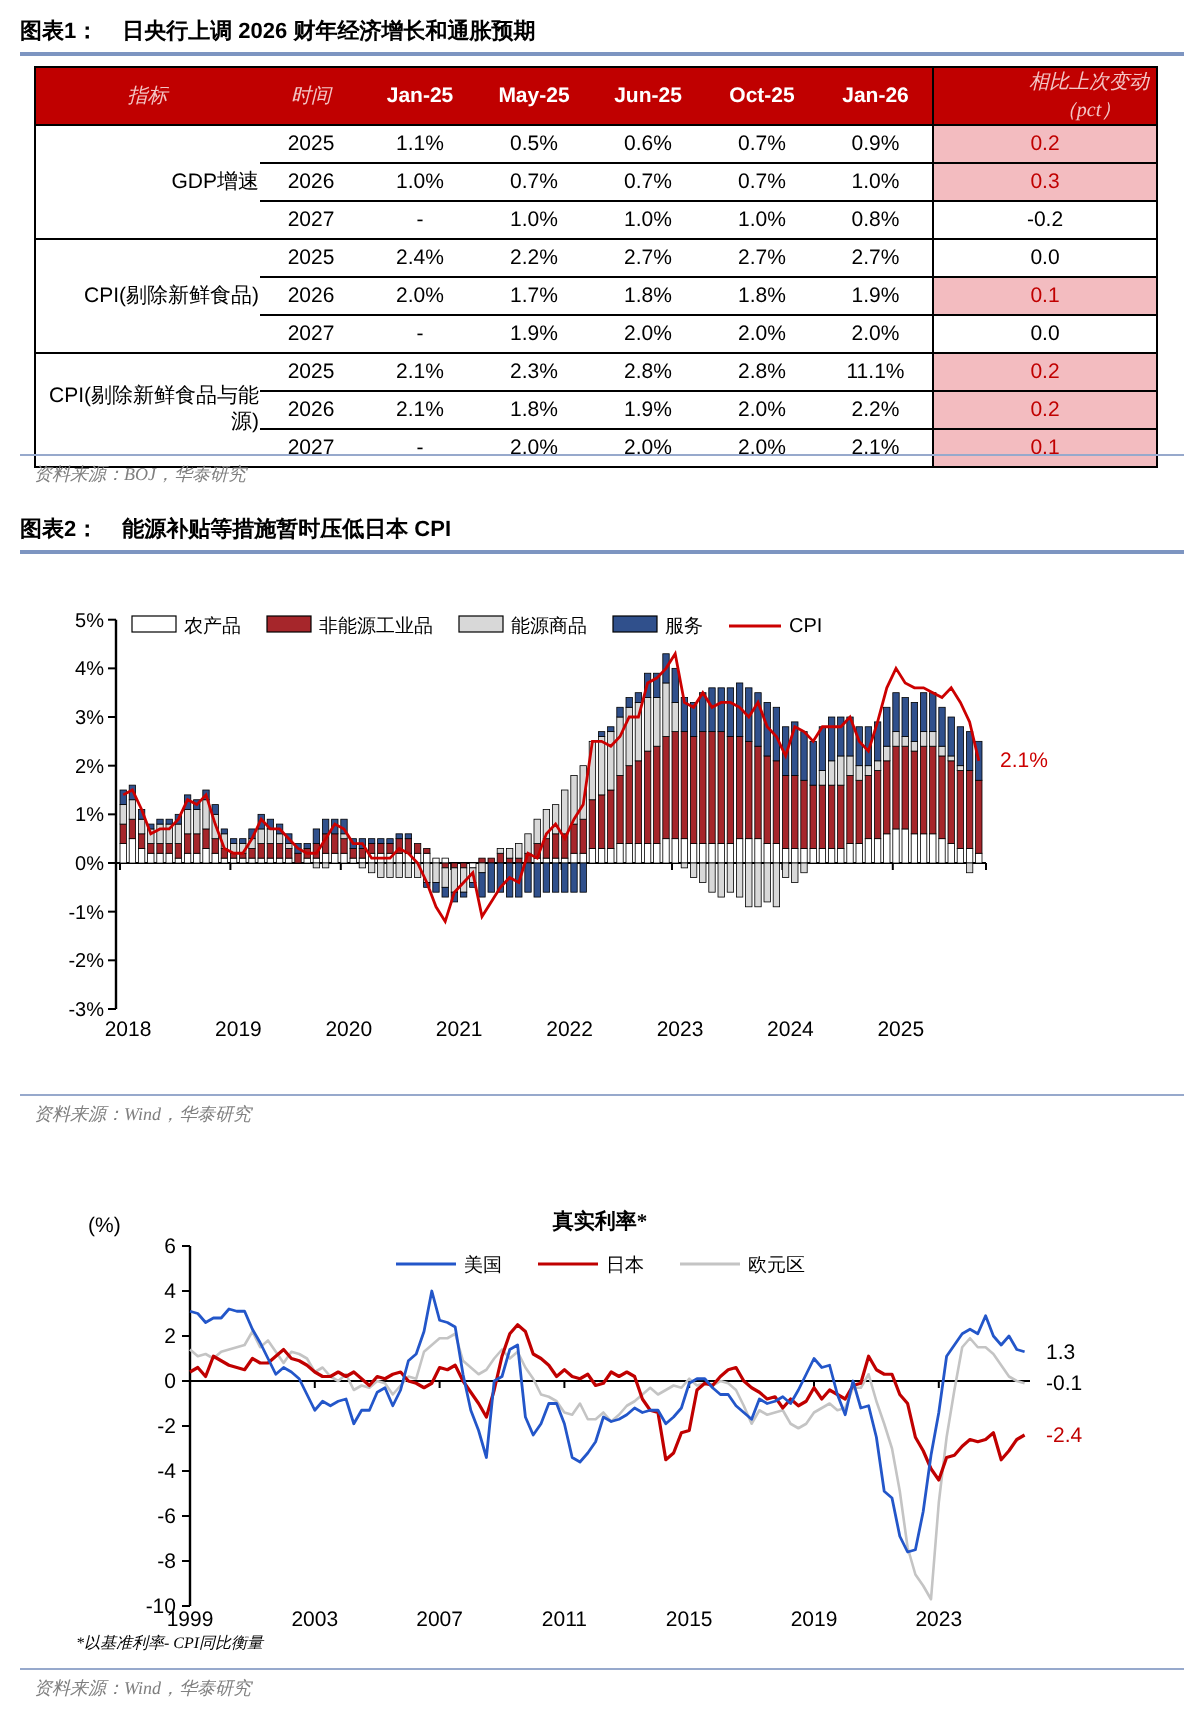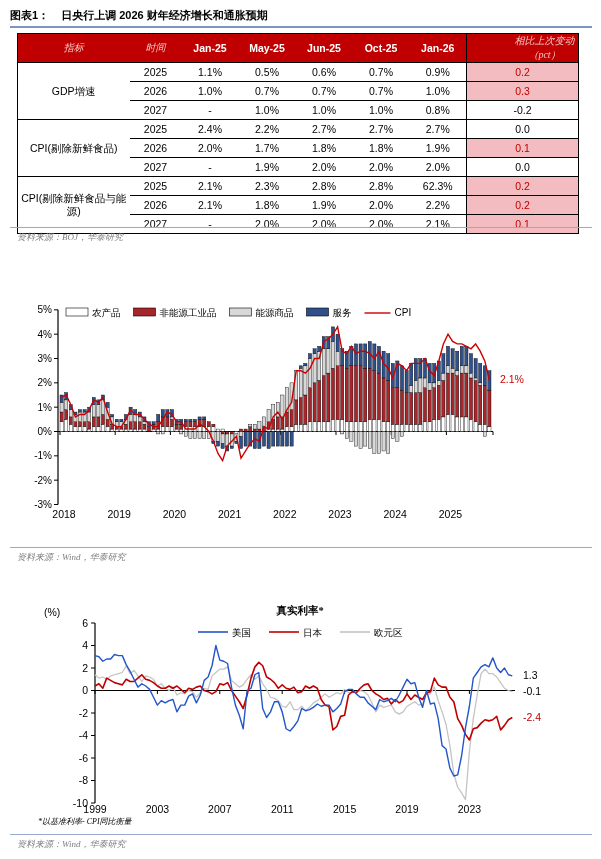--- a/index.html
+++ b/index.html
@@ -6,21 +6,21 @@
   .page{position:relative;width:601px;height:859px;background:#fff;font-family:"Liberation Sans","DejaVu Sans",sans-serif;color:#000;overflow:hidden;}
   .figtitle{position:absolute;left:10px;right:9px;border-bottom:2px solid #7D95C1;padding-bottom:3px;font-size:11px;font-weight:bold;}
   .figtitle .flabel{margin-right:12px;}
   .source{position:absolute;left:10px;right:9px;border-top:1px solid #97A9CC;padding:3px 0 0 7px;font-family:"Liberation Serif","DejaVu Serif",serif;font-style:italic;font-size:9px;color:#7F7F7F;}
   #forecast-table{position:absolute;top:33px;left:17px;width:561px;border-collapse:collapse;table-layout:fixed;font-size:10.5px;border:1.6px solid #000;}
   #forecast-table th,#forecast-table td{padding:0;text-align:center;vertical-align:middle;}
   #forecast-table thead th{background:#C00000;height:21px;border-bottom:1.5px solid #000;}
   #forecast-table th.cn{color:#F3C6C6;font-family:"Liberation Serif","DejaVu Serif",serif;font-style:italic;font-weight:normal;font-size:10px;}
   #forecast-table th.mon{color:#ffffff;font-weight:bold;font-size:10.5px;}
   #forecast-table tbody td{height:18px;border-bottom:1px solid #000;}
-  #forecast-table td.rowlabel{line-height:1.2;}
+  #forecast-table td.rowlabel{line-height:1.2;text-align:right;}
   #forecast-table tr.glast td{border-bottom:1.6px solid #000;}
   #forecast-table td.chg{border-left:1.6px solid #000;}
   #forecast-table th.chgcol{border-left:1.6px solid #000;padding-left:44px;}
   #forecast-table td.hl{background:#F3BCC0;color:#C00000;margin-top:24px;}
   .chart-svg{position:absolute;left:0;}
   .footnote{position:absolute;left:38px;top:816px;font-family:"Liberation Serif","DejaVu Serif",serif;font-style:italic;font-size:8px;color:#000;}
 </style>
 </head>
 <body>
 
@@ -110,21 +110,21 @@
           <td>2.0%</td>
           <td class="chg">0.0</td>
         </tr>
         <tr>
           <td rowspan="3" class="rowlabel">CPI(剔除新鲜食品与能源)</td>
           <td>2025</td>
           <td>2.1%</td>
           <td>2.3%</td>
           <td>2.8%</td>
           <td>2.8%</td>
-          <td>62.3%</td>
+          <td>11.1%</td>
           <td class="chg hl">0.2</td>
         </tr>
         <tr>
           <td>2026</td>
           <td>2.1%</td>
           <td>1.8%</td>
           <td>1.9%</td>
           <td>2.0%</td>
           <td>2.2%</td>
           <td class="chg hl">0.2</td>
@@ -138,20 +138,23 @@
           <td>2.1%</td>
           <td class="chg hl">0.1</td>
         </tr>
       </tbody>
     </table>
 
   <div class="source" style="top:227px">
     <span>资料来源：BOJ，华泰研究</span>
   </div>
 
+  <div class="figtitle" style="top:257px">
+    <span class="flabel">图表2：</span><span>能源补贴等措施暂时压低日本 CPI</span>
+  </div>
 
   <svg id="chart2-svg" class="chart-svg" style="top:286px" width="601" height="245" viewBox="0 0 601 245">
       <line x1="58" y1="23.85000000000001" x2="58" y2="218.49" stroke="#000" stroke-width="1.2"></line>
       <line x1="54" y1="23.85000000000001" x2="58" y2="23.85000000000001" stroke="#000" stroke-width="1"></line>
       <text x="52" y="27.35000000000001" text-anchor="end" font-size="10" font-family="&quot;Liberation Sans&quot;,&quot;DejaVu Sans&quot;,sans-serif" fill="#000">5%</text>
       <line x1="54" y1="48.18000000000001" x2="58" y2="48.18000000000001" stroke="#000" stroke-width="1"></line>
       <text x="52" y="51.68000000000001" text-anchor="end" font-size="10" font-family="&quot;Liberation Sans&quot;,&quot;DejaVu Sans&quot;,sans-serif" fill="#000">4%</text>
       <line x1="54" y1="72.51" x2="58" y2="72.51" stroke="#000" stroke-width="1"></line>
       <text x="52" y="76.01" text-anchor="end" font-size="10" font-family="&quot;Liberation Sans&quot;,&quot;DejaVu Sans&quot;,sans-serif" fill="#000">3%</text>
       <line x1="54" y1="96.84" x2="58" y2="96.84" stroke="#000" stroke-width="1"></line>

